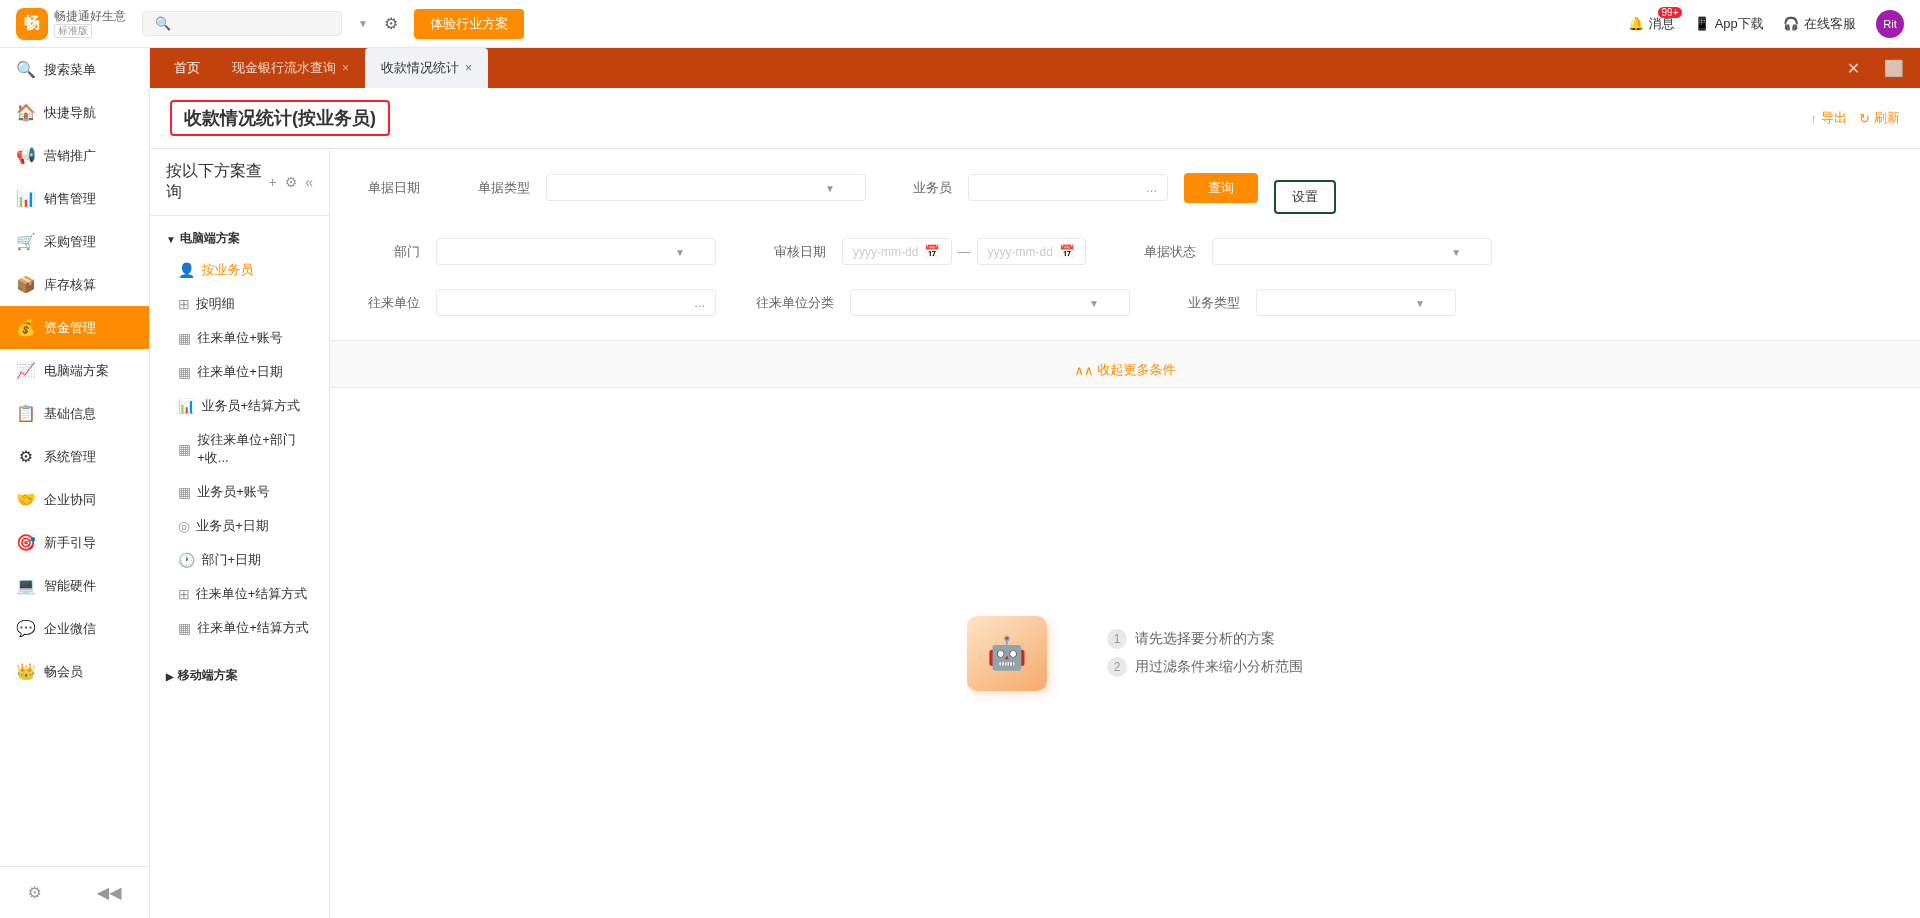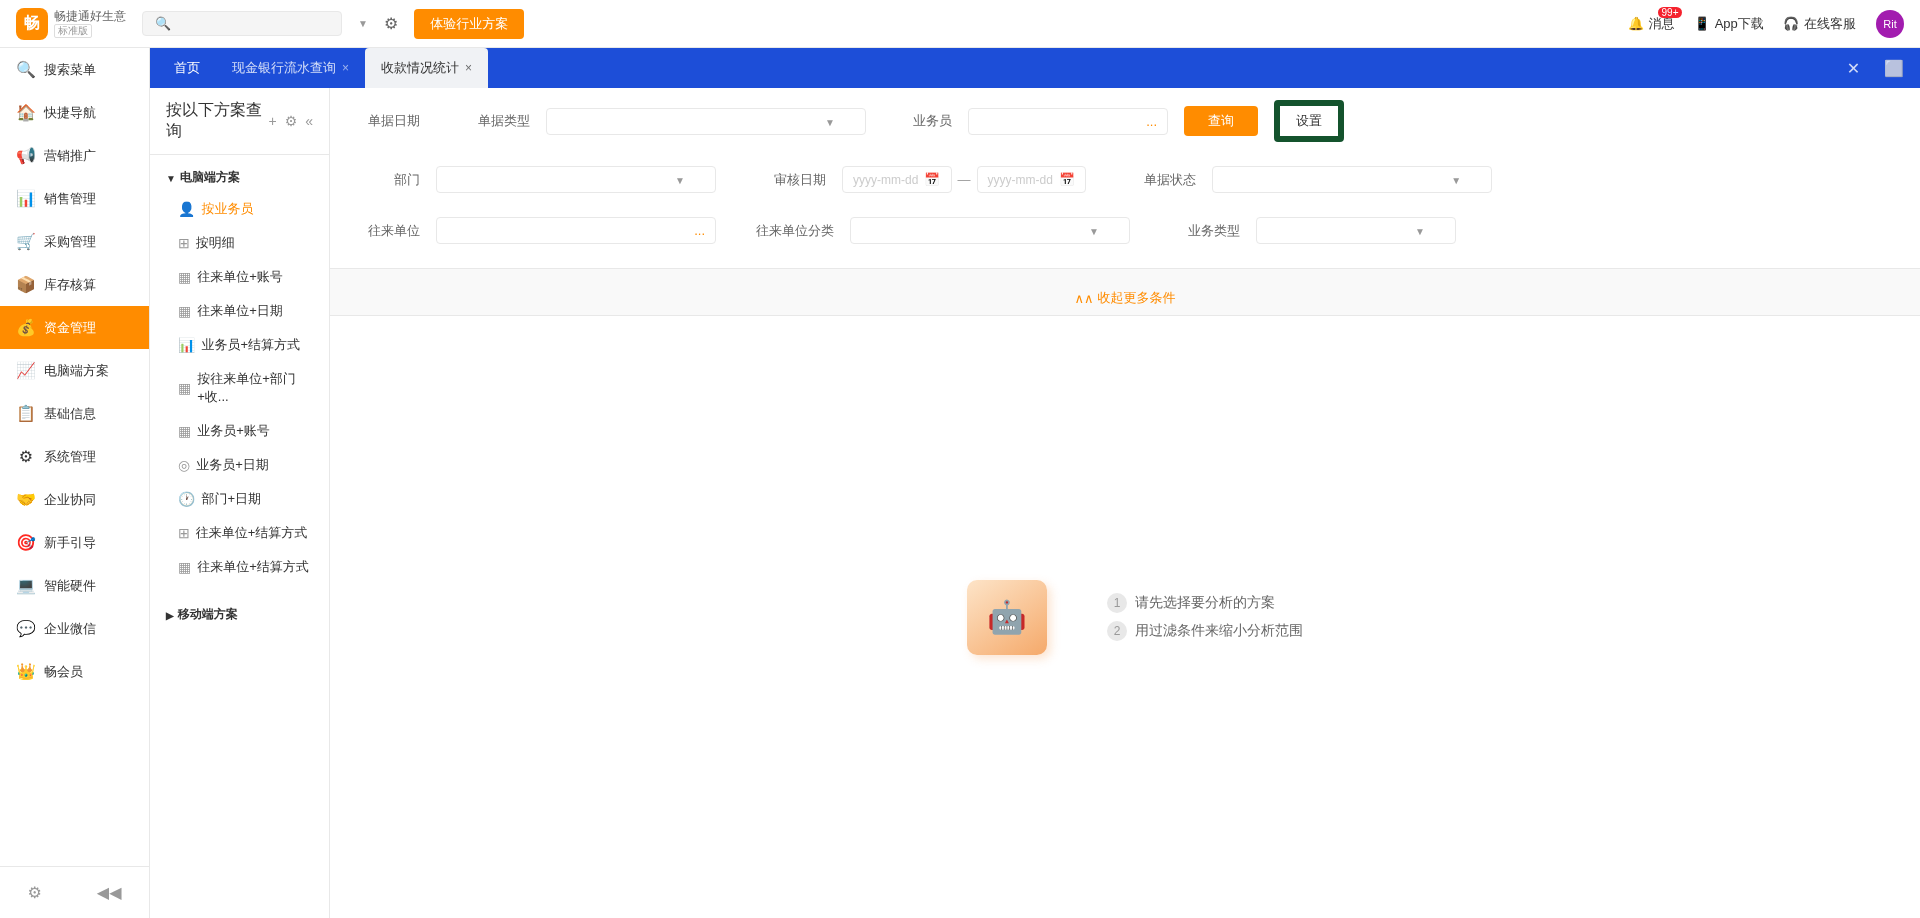--- a/index.html
+++ b/index.html
@@ -73,21 +73,21 @@
     }
     .sidebar-bottom-btn { cursor: pointer; color: #999; font-size: 16px; padding: 8px; }
 
     
     .content-area {
       flex: 1; display: flex; flex-direction: column; overflow: hidden;
     }
 
     
     .tab-bar {
-      height: 40px; background: #1d4ed8; display: flex; align-items: center;
+      height: 40px; background: #c2410c; display: flex; align-items: center;
       padding: 0 8px; gap: 0; flex-shrink: 0;
     }
     .tab-item {
       height: 40px; padding: 0 16px; display: flex; align-items: center; gap: 6px;
       cursor: pointer; color: rgba(255,255,255,0.8); font-size: 13px; position: relative;
     }
     .tab-item.active {
       background: #f0f2f5; color: #333; border-radius: 4px 4px 0 0;
     }
     .tab-item .tab-close {
@@ -175,22 +175,22 @@
       flex: 1; display: flex; flex-direction: column; overflow: hidden; background: #f0f2f5;
     }
     .right-filter {
       background: #fff; flex-shrink: 0;
     }
     .query-btn {
       background: #ff8c00; color: white; border: none; border-radius: 4px;
       padding: 6px 24px; cursor: pointer; font-size: 13px;
     }
     .settings-btn {
-      background: white; color: #333; border: 6px solid #14532d; border-radius: 4px;
-      padding: 6px 16px; cursor: pointer; font-size: 13px;
+      background: white; color: #333; border: 2px solid #14532d; border-radius: 4px;
+      padding: 6px 16px; cursor: pointer; font-size: 13px; margin-top: 19px;
     }
 
     
     .empty-state {
       flex: 1; display: flex; flex-direction: column; align-items: center; justify-content: center;
       gap: 16px; background: #fff; margin: 0;
     }
     .empty-hints { display: flex; flex-direction: column; gap: 8px; }
     .empty-hint-item { display: flex; align-items: center; gap: 8px; font-size: 14px; color: #666; }
     .hint-number {
@@ -336,20 +336,33 @@
       <div class="tab-item active">
         <span>收款情况统计</span>
         <span class="tab-close">×</span>
       </div>
       <div class="tab-bar-right">
         <span class="tab-bar-btn">✕</span>
         <span class="tab-bar-btn">⬜</span>
       </div>
     </div>
 
+    <div class="page-header">
+      <div class="page-title">收款情况统计(按业务员)</div>
+      <div class="page-actions">
+        <div class="page-action-btn">
+          <span>↑</span>
+          <span>导出</span>
+        </div>
+        <div class="page-action-btn">
+          <span>↻</span>
+          <span>刷新</span>
+        </div>
+      </div>
+    </div>
 
     <div class="main-content">
 
       <div class="sidebar-panel">
         <div class="sidebar-panel-header">
           <span class="sidebar-panel-title">按以下方案查询</span>
           <div class="sidebar-panel-actions">
             <span class="sidebar-panel-action">+</span>
             <span class="sidebar-panel-action">⚙</span>
             <span class="sidebar-panel-action">«</span>

